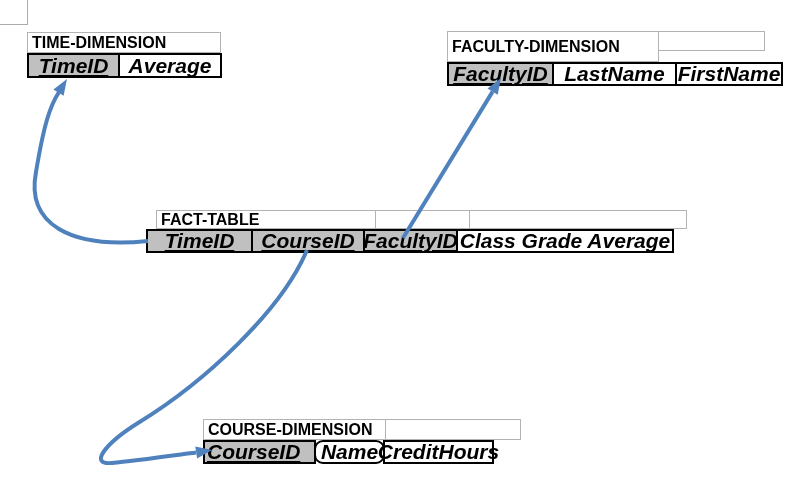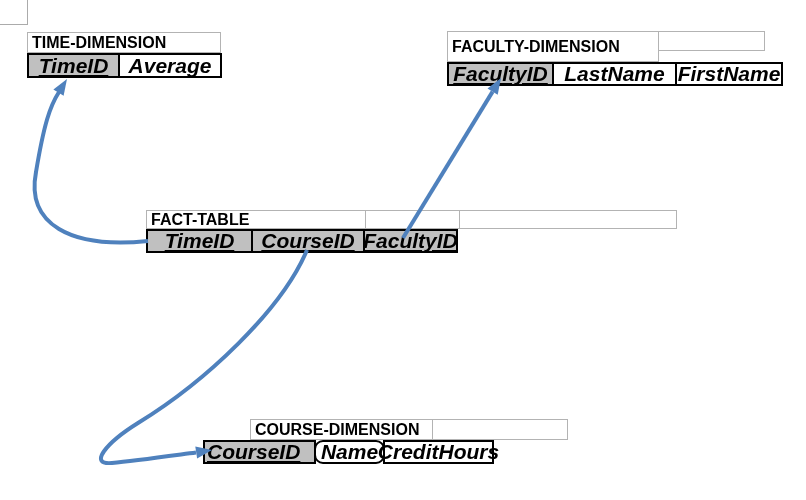--- a/index.html
+++ b/index.html
@@ -38,31 +38,31 @@
 
   #t-faculty{left:447px;top:31px;}
   #t-faculty .title-cell:nth-child(1){width:212px;height:31px;}
   #t-faculty .title-cell:nth-child(2){width:107px;height:20px;}
   #t-faculty .data-row .cell{height:24px;}
   #t-faculty .data-row .cell:nth-child(1){width:107px;}
   #t-faculty .data-row .cell:nth-child(2){width:125px;}
   #t-faculty .data-row .cell:nth-child(3){width:108px;}
 
   #t-fact{left:146px;top:210px;}
-  #t-fact .title-cell:nth-child(1){width:220px;height:19px;}
+  #t-fact .title-cell:nth-child(1){width:220px;height:19px;margin-left:10px;}
   #t-fact .title-cell:nth-child(2){width:95px;height:19px;}
   #t-fact .title-cell:nth-child(3){width:218px;height:19px;}
   #t-fact .data-row .cell{height:24px;}
   #t-fact .data-row .cell:nth-child(1){width:107px;}
   #t-fact .data-row .cell:nth-child(2){width:114px;}
   #t-fact .data-row .cell:nth-child(3){width:95px;}
   #t-fact .data-row .cell:nth-child(4){width:218px;}
 
   #t-course{left:203px;top:419px;}
-  #t-course .title-cell:nth-child(1){width:183px;height:21px;margin-left:47px;}
+  #t-course .title-cell:nth-child(1){width:183px;height:21px;}
   #t-course .title-cell:nth-child(2){width:136px;height:21px;}
   #t-course .data-row .cell{height:24px;}
   #t-course .data-row .cell:nth-child(1){width:113px;justify-content:flex-start;padding-left:2px;}
   #t-course .data-row .cell:nth-child(2){width:71px;border-radius:9px;}
   #t-course .data-row .cell:nth-child(3){width:111px;}
 
   #arrow-layer{position:absolute;left:0;top:0;width:806px;height:500px;pointer-events:none;}
 </style>
 </head>
 <body>
@@ -96,20 +96,21 @@
   <div class="dim-table" id="t-fact">
     <div class="title-row">
       <div class="title-cell">FACT-TABLE</div>
       <div class="title-cell"></div>
       <div class="title-cell"></div>
     </div>
     <div class="data-row">
         <div class="cell key">TimeID</div>
         <div class="cell key">CourseID</div>
         <div class="cell key">FacultyID</div>
+        <div class="cell">Class Grade Average</div>
       </div>
   </div>
 
   <div class="dim-table" id="t-course">
     <div class="title-row">
       <div class="title-cell">COURSE-DIMENSION</div>
       <div class="title-cell"></div>
     </div>
     <div class="data-row">
         <div class="cell key">CourseID</div>

